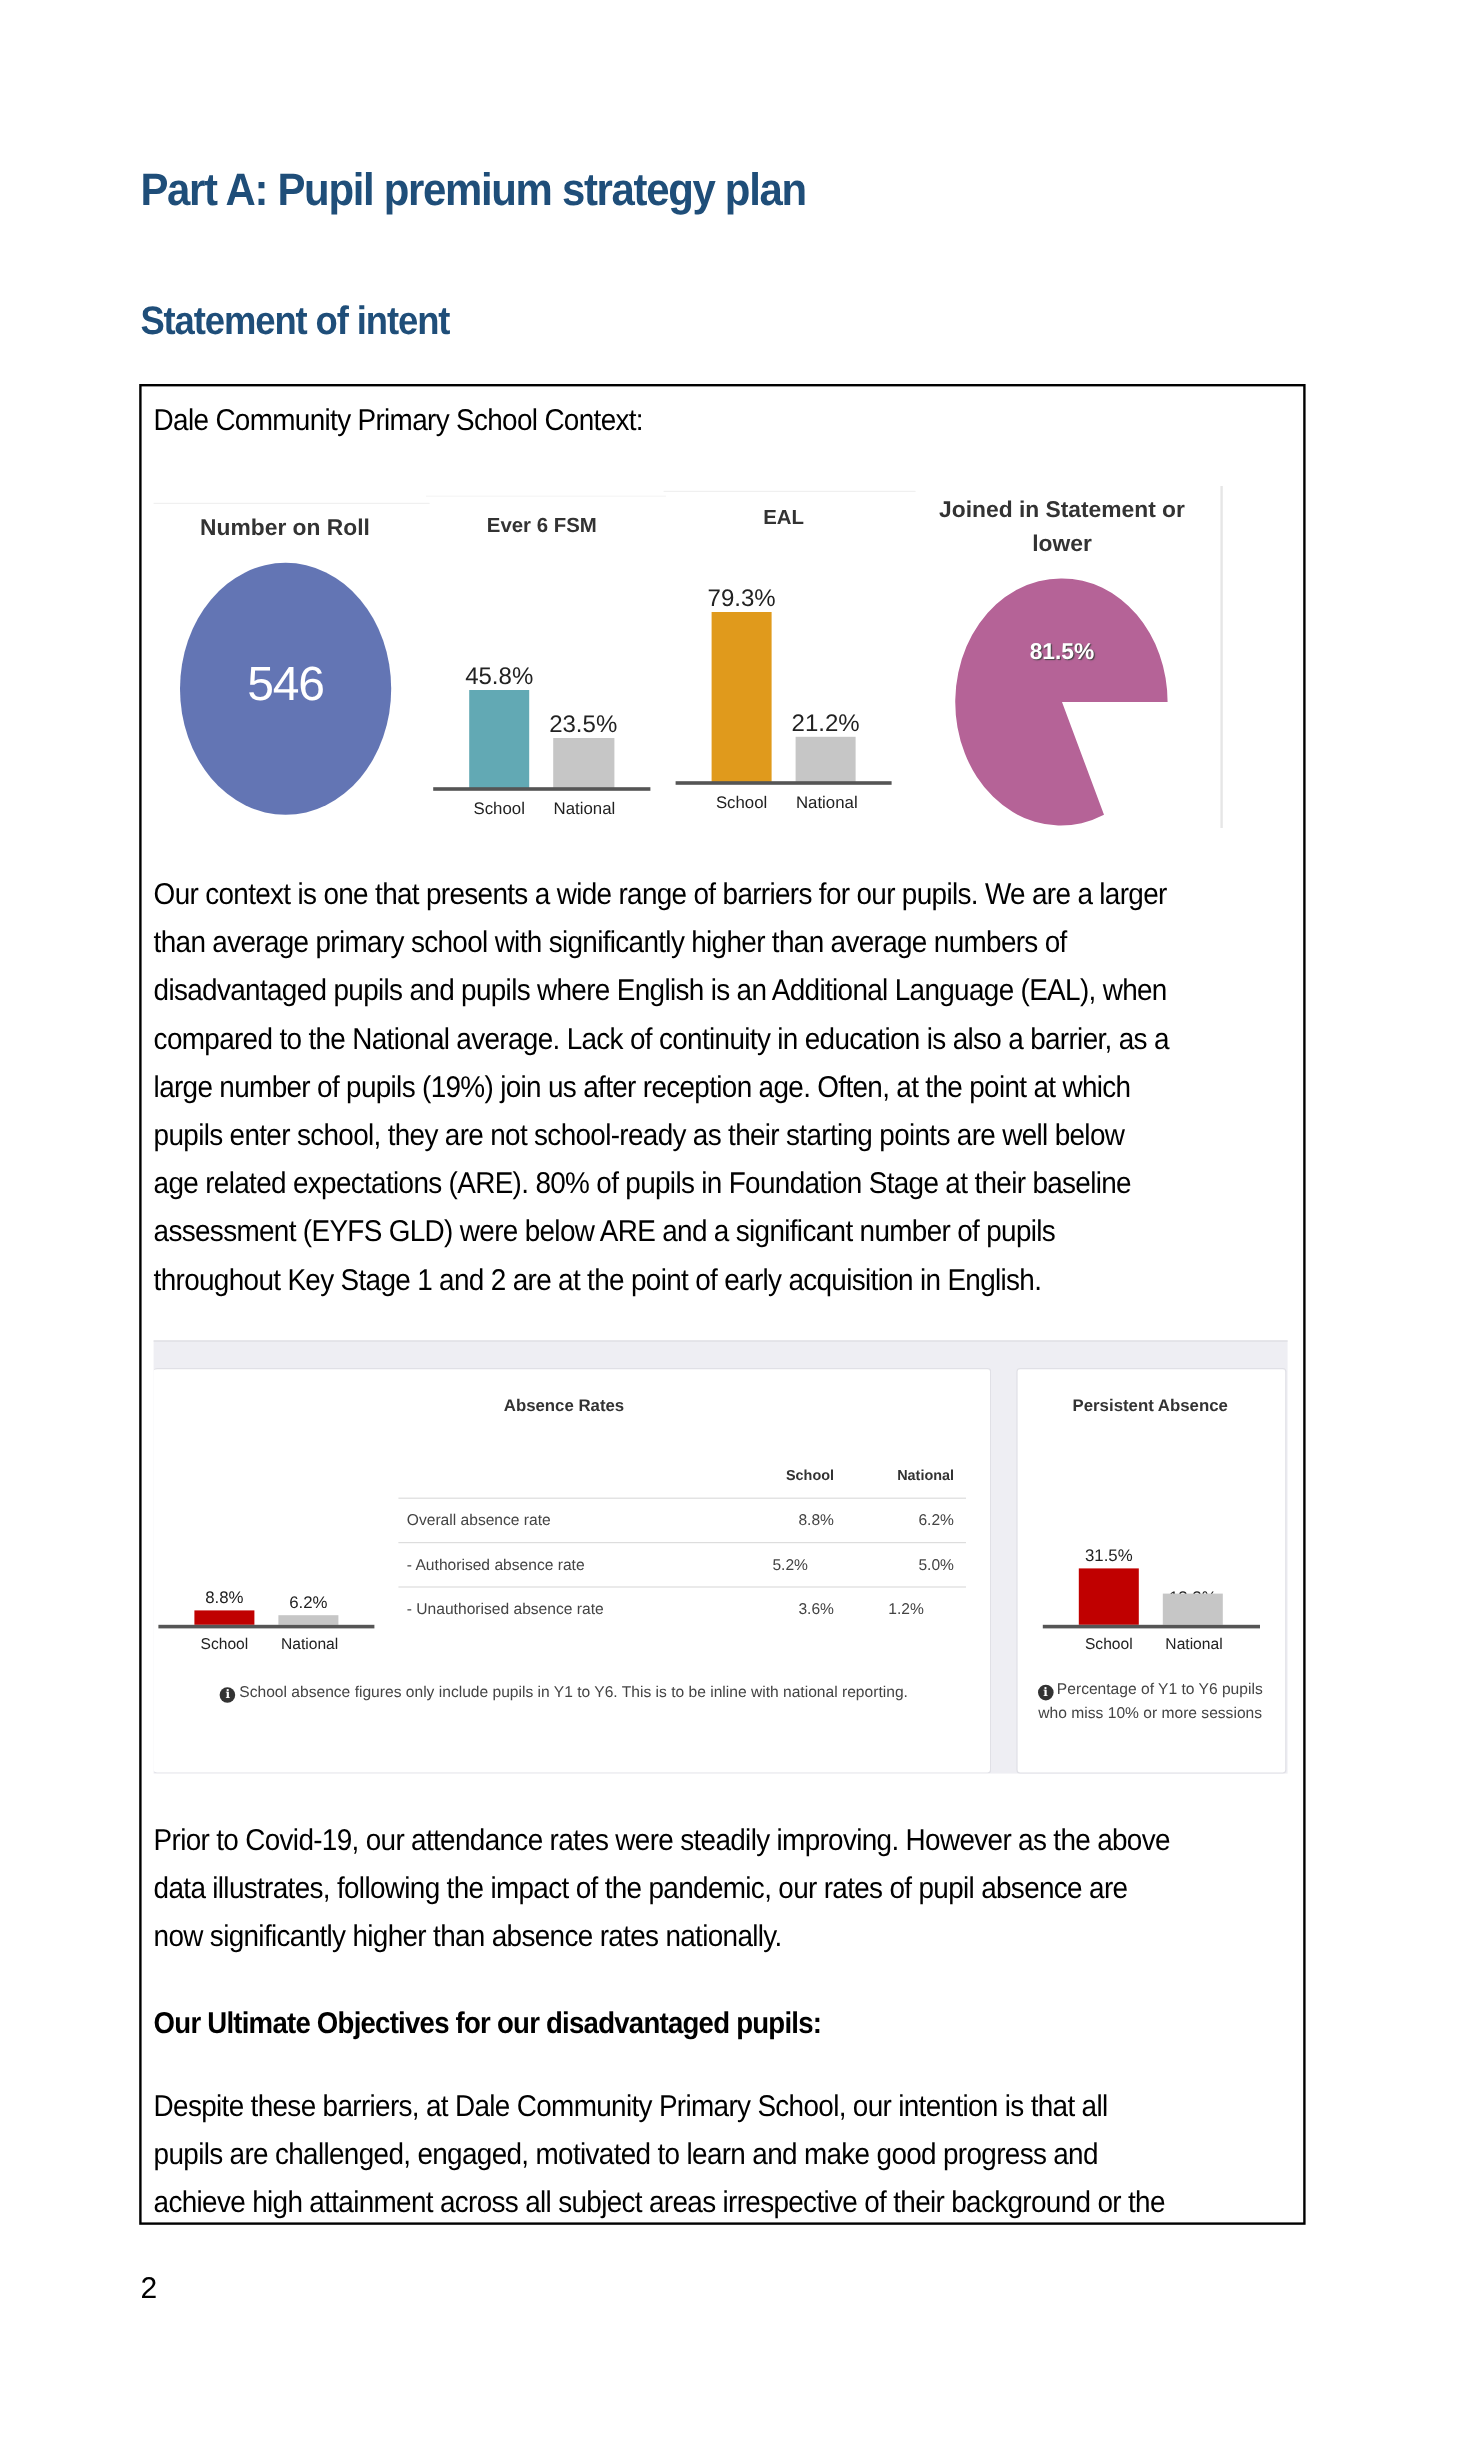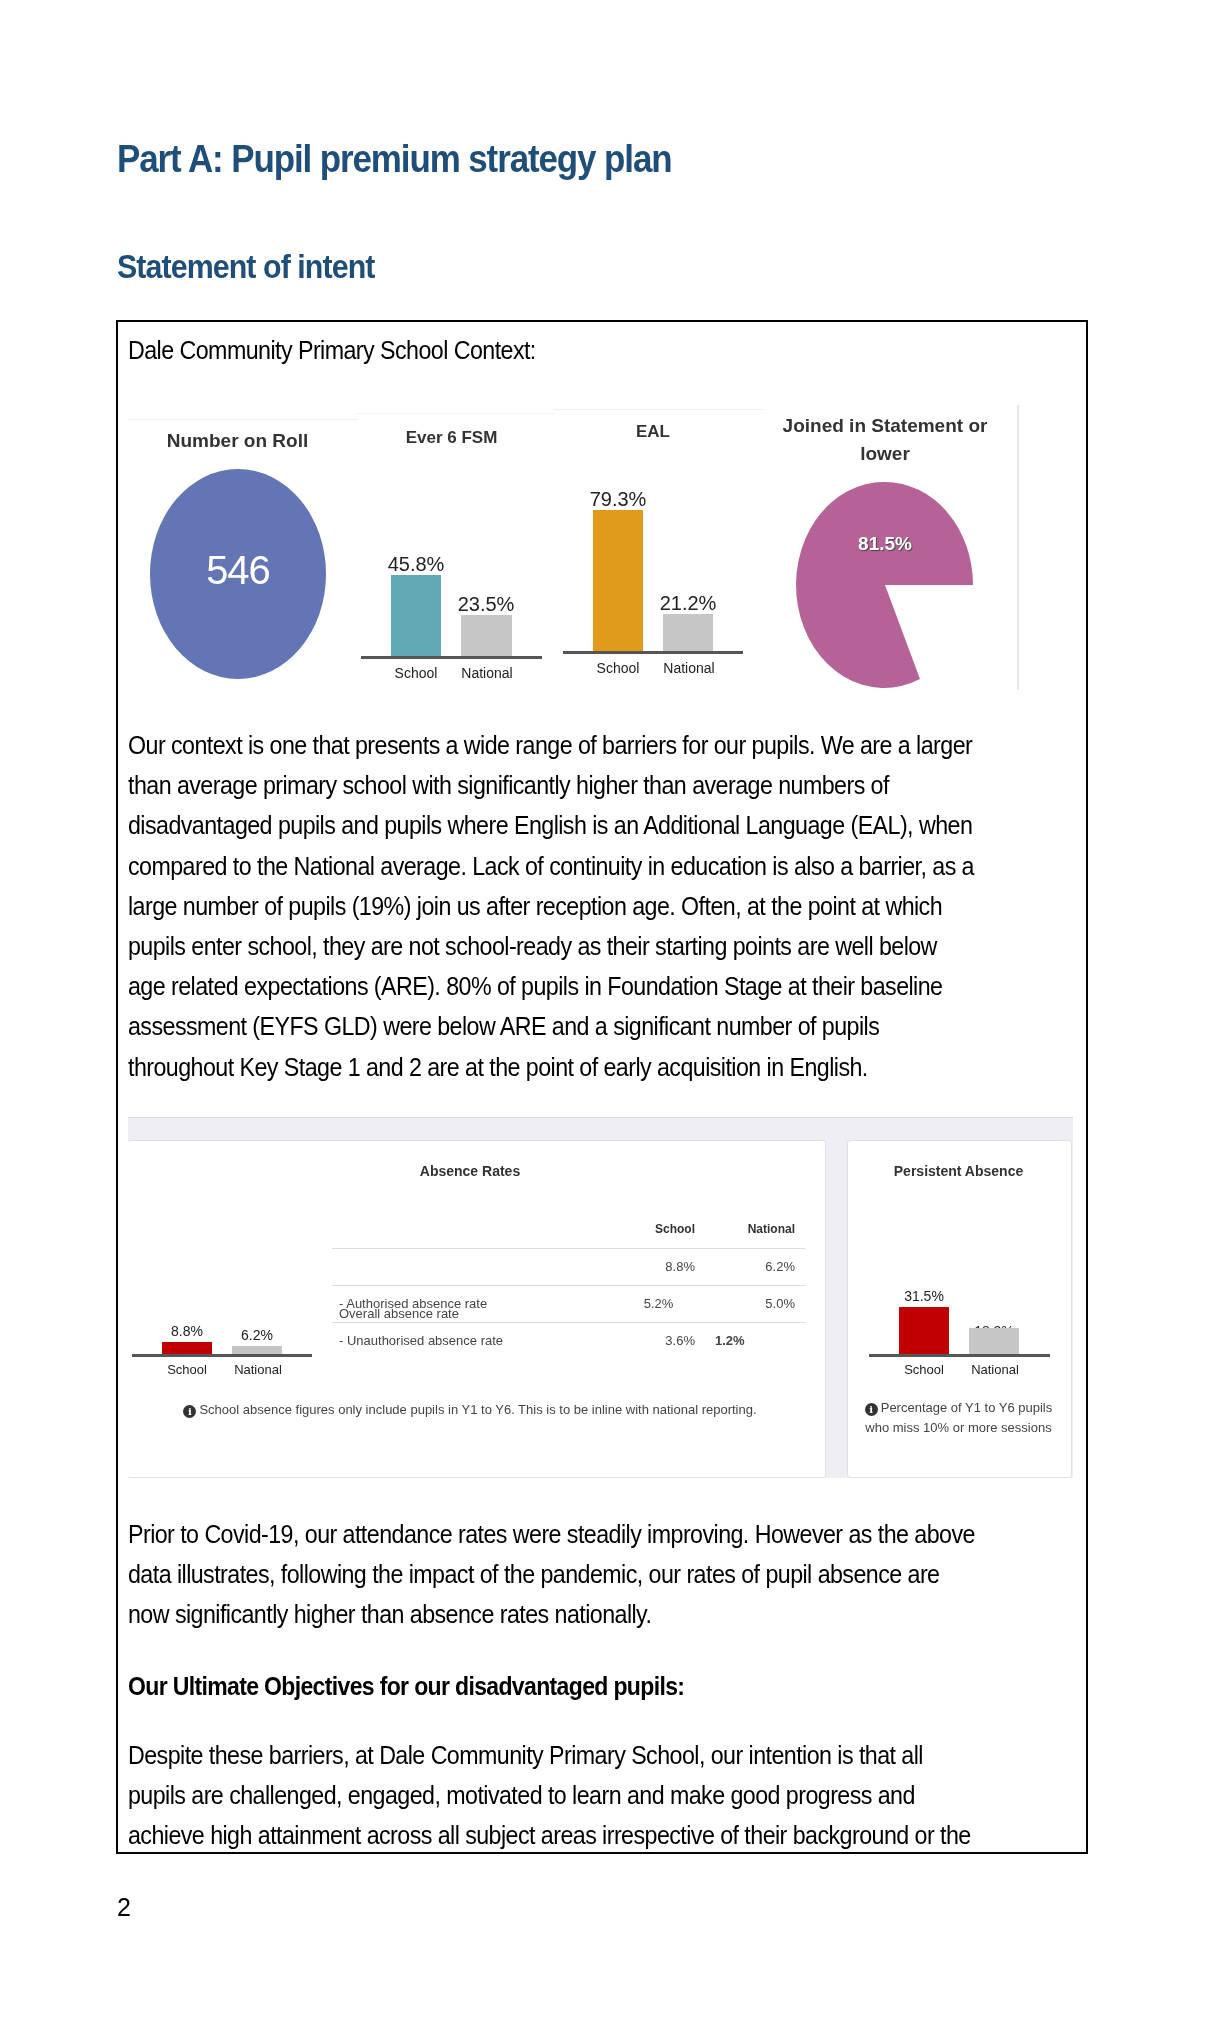--- a/index.html
+++ b/index.html
@@ -105,33 +105,33 @@
 <div class="abs" style="left:232px; top:1346px; width:50px; height:8px; background:#c6c6c6;"></div>
 <div class="abs axis" style="left:132px; top:1354px; width:180px;"></div>
 <div class="abs cat-label" style="left:152px; top:1362px; width:70px; font-size:13px;">School</div>
 <div class="abs cat-label" style="left:222px; top:1362px; width:72px; font-size:13px;">National</div>
 
 <div class="abs" style="left:332px; top:1222px; width:473px;">
   <div class="tbl-head abs" style="left:290px; top:0; width:73px; text-align:right;">School</div>
   <div class="tbl-head abs" style="left:383px; top:0; width:80px; text-align:right;">National</div>
   <div class="tbl-line abs" style="left:0; top:26px; width:473px;"></div>
 
-  <div class="tbl-text abs" style="left:7px; top:37px;margin-top:47px;">Overall absence rate</div>
+  <div class="tbl-text abs" style="left:7px; top:37px;">Overall absence rate</div>
   <div class="tbl-text abs" style="left:290px; top:37px; width:73px; text-align:right;">8.8%</div>
   <div class="tbl-text abs" style="left:383px; top:37px; width:80px; text-align:right;">6.2%</div>
   <div class="tbl-line abs" style="left:0; top:63px; width:473px;"></div>
 
   <div class="tbl-text abs" style="left:7px; top:74px;">- Authorised absence rate</div>
   <div class="tbl-text abs" style="left:290px; top:74px; width:73px; text-align:center;">5.2%</div>
   <div class="tbl-text abs" style="left:383px; top:74px; width:80px; text-align:right;">5.0%</div>
   <div class="tbl-line abs" style="left:0; top:100px; width:473px;"></div>
 
   <div class="tbl-text abs" style="left:7px; top:111px;">- Unauthorised absence rate</div>
   <div class="tbl-text abs" style="left:290px; top:111px; width:73px; text-align:right;">3.6%</div>
-  <div class="tbl-text abs" style="left:383px; top:111px; width:80px; text-align:left;font-weight:bold;">1.2%</div>
+  <div class="tbl-text abs" style="left:383px; top:111px; width:80px; text-align:center;">1.2%</div>
 </div>
 
 <div class="abs note" style="left:140px; top:1402px; width:660px;">
   <span class="info-icon">i</span><span>School absence figures only include pupils in Y1 to Y6. This is to be inline with national reporting.</span>
 </div>
 
 <div class="abs sm-title" style="left:847px; top:1163px; width:223px;">Persistent Absence</div>
 <div class="abs cat-label" style="left:889px; top:1288px; width:70px; font-size:14px;">31.5%</div>
 <div class="abs" style="left:899px; top:1307px; width:50px; height:47px; background:#c00000;"></div>
 <div class="abs cat-label" style="left:959px; top:1309px; width:70px; font-size:14px;margin-top:14px;">18.2%</div>

